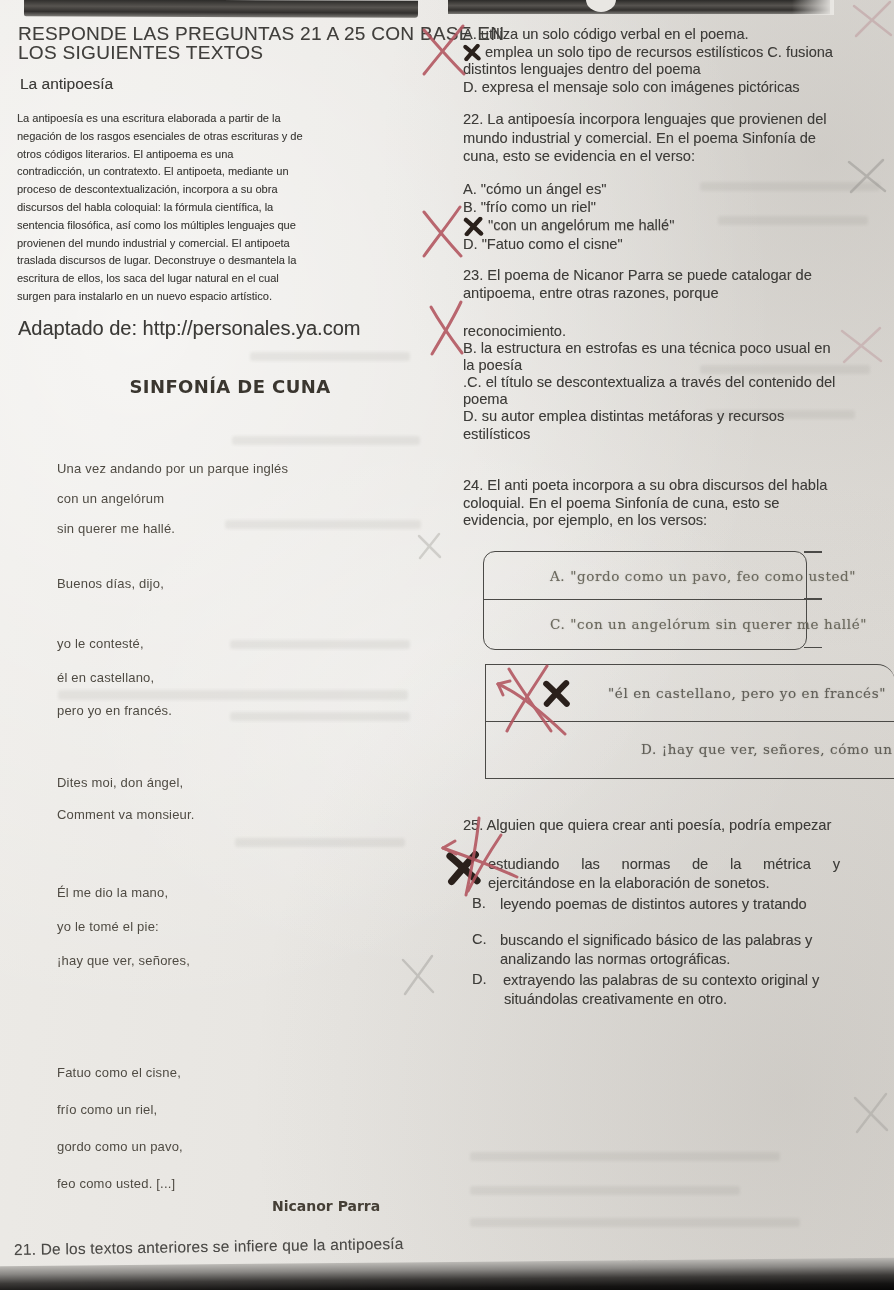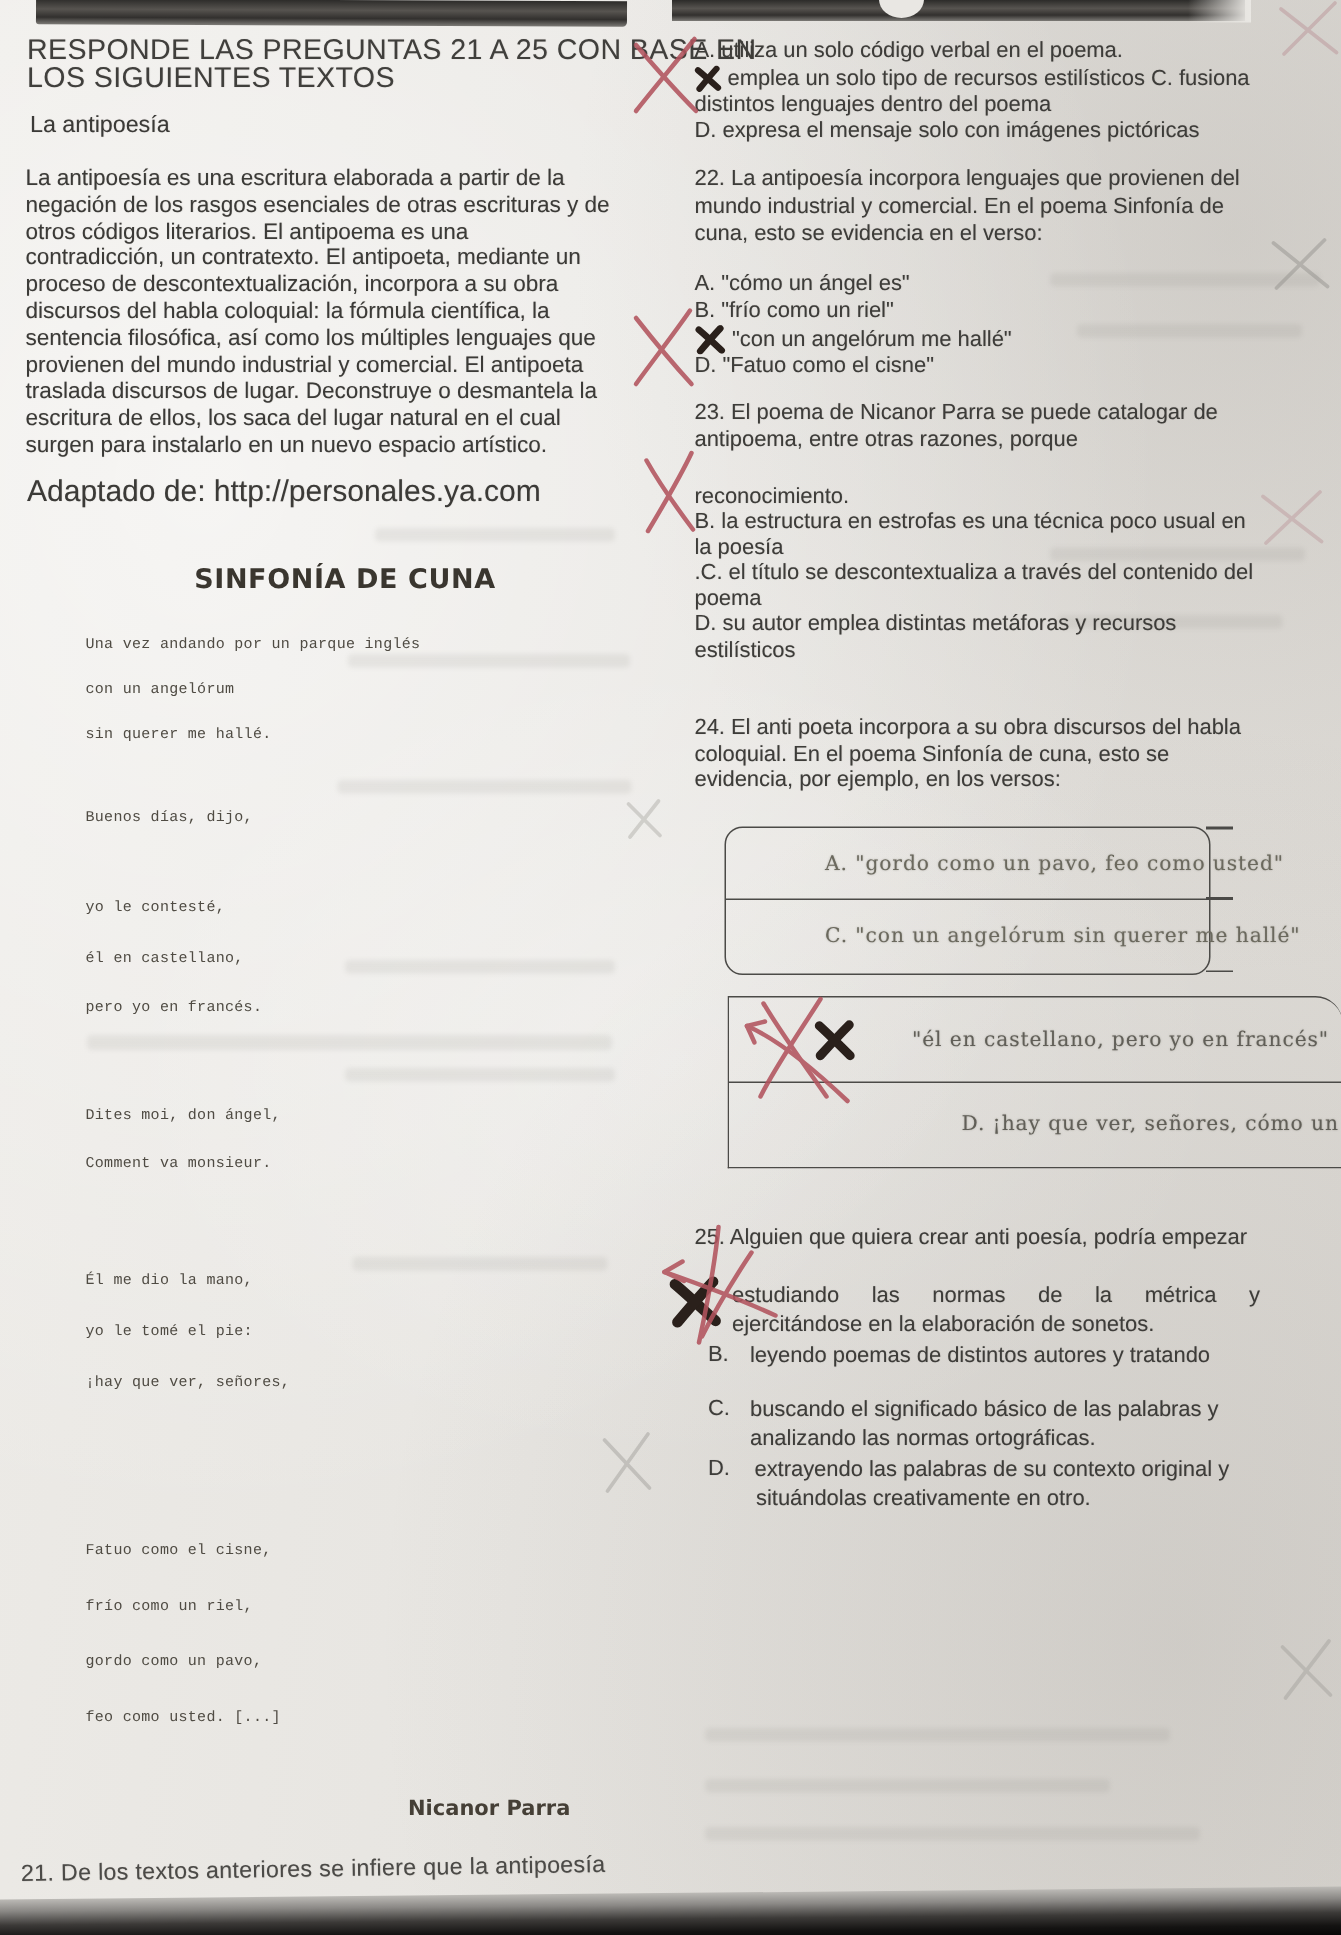--- a/index.html
+++ b/index.html
@@ -31,26 +31,26 @@
   .bottom-edge{position:absolute;left:-12px;bottom:-8px;width:920px;height:36px;
     transform:rotate(-.55deg);
     background:linear-gradient(to bottom,#bcbab6 0%,#8a8885 22%,#3c3a38 48%,#141312 72%,#000 100%);}
   .perforation{position:absolute;left:560px;bottom:23px;width:334px;height:7px;opacity:.75;
     transform:rotate(-.5deg);
     background:repeating-linear-gradient(90deg,#514e4a 0 3px,#c9c6c1 3px 6px);}
 
   
   .l-header{left:18px;top:25px;font-size:19px;line-height:18.6px;letter-spacing:.3px;color:#403f3c;}
   .l-subtitle{left:20px;top:75px;font-size:15.5px;}
-  .l-para{left:17px;top:110px;font-size:15px;line-height:17.8px;}
+  .l-para{left:17px;top:110px;font-size:11px;line-height:17.8px;}
   .l-source{left:18px;top:317px;font-size:20px;}
   .poem-title{left:20px;top:376px;width:420px;text-align:center;font-weight:bold;
     font-size:18px;letter-spacing:.4px;color:#3a362f;font-family:"DejaVu Sans",sans-serif;}
-  .stanza{left:57px;font-family:Liberation Mono, monospace;font-size:10px;color:#4f4b43;
-    letter-spacing:.2px;}
+  .stanza{left:57px;font-family:Liberation Sans, sans-serif;font-size:13px;color:#4f4b43;
+    letter-spacing:.2px;margin-top:38px;}
   .s1{top:416px;line-height:30px;}
   .s2{top:531px;line-height:30px;}
   .s3{top:589px;line-height:33.5px;}
   .s4{top:729px;line-height:32px;}
   .s5{top:838px;line-height:34px;}
   .s6{top:1016px;line-height:37px;}
   .poem-author{left:272px;top:1198px;font-weight:bold;font-size:14px;
     font-family:"DejaVu Sans",sans-serif;color:#453f36;}
   .q21-stem{left:14px;top:1241px;font-size:15.5px;letter-spacing:.2px;color:#4b4a47;
     transform:rotate(-.9deg);transform-origin:left center;width:max-content;}

